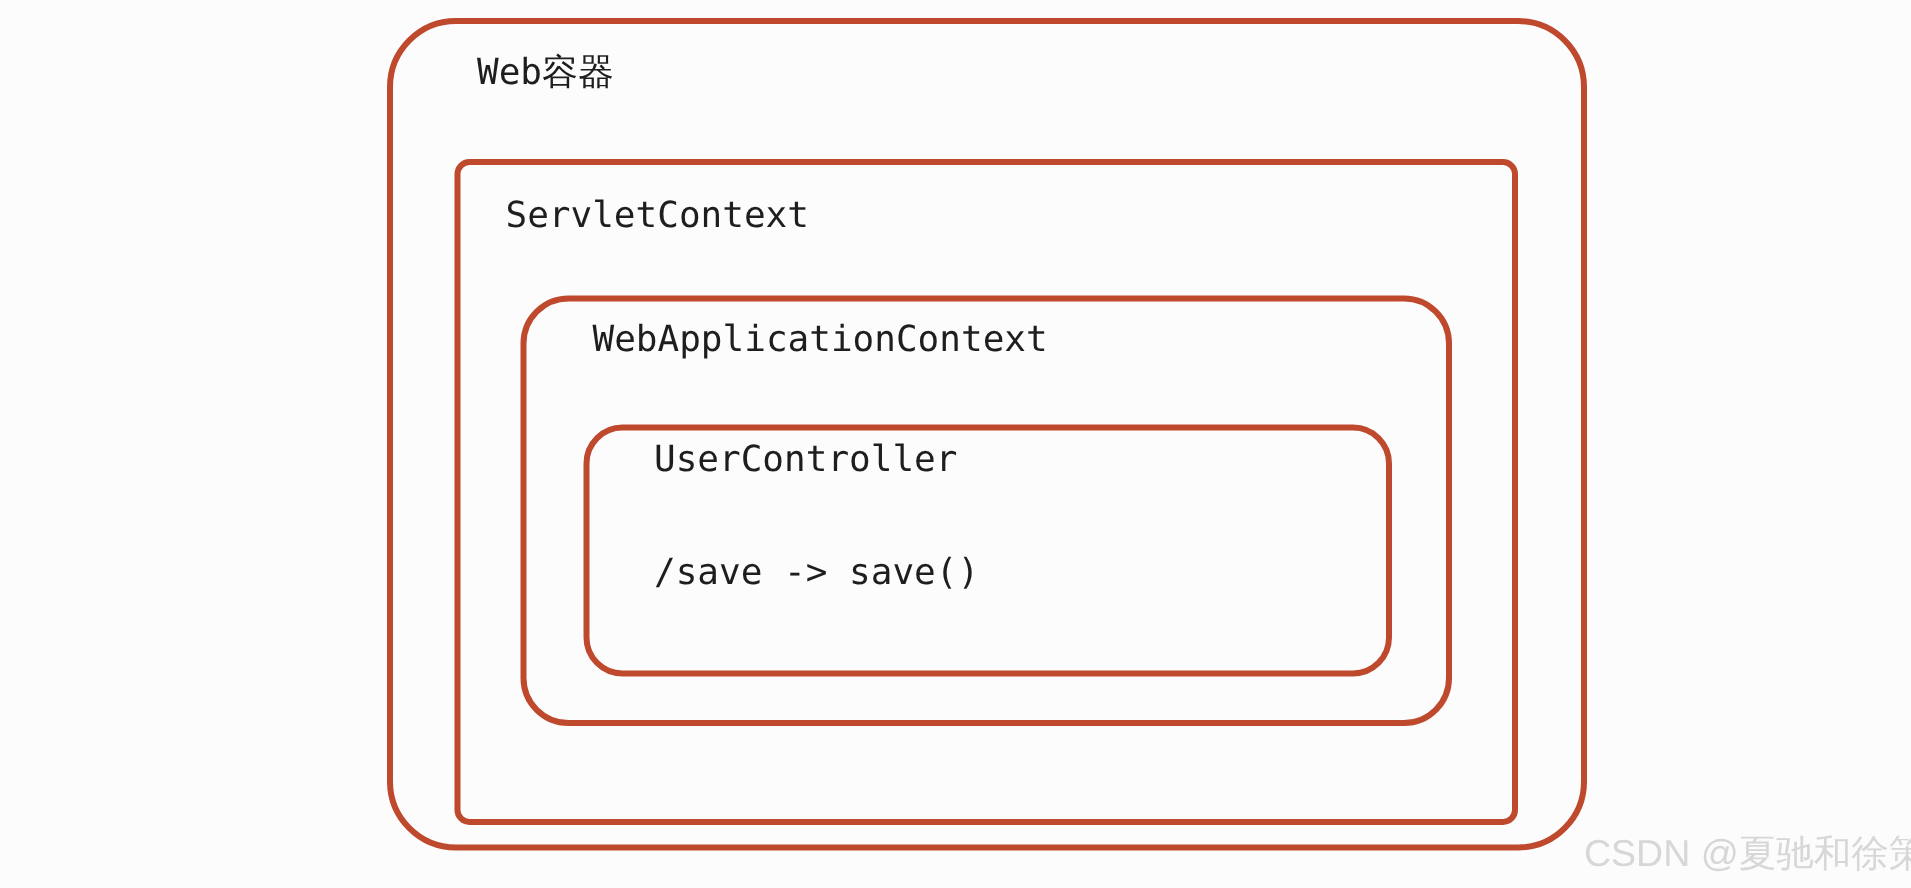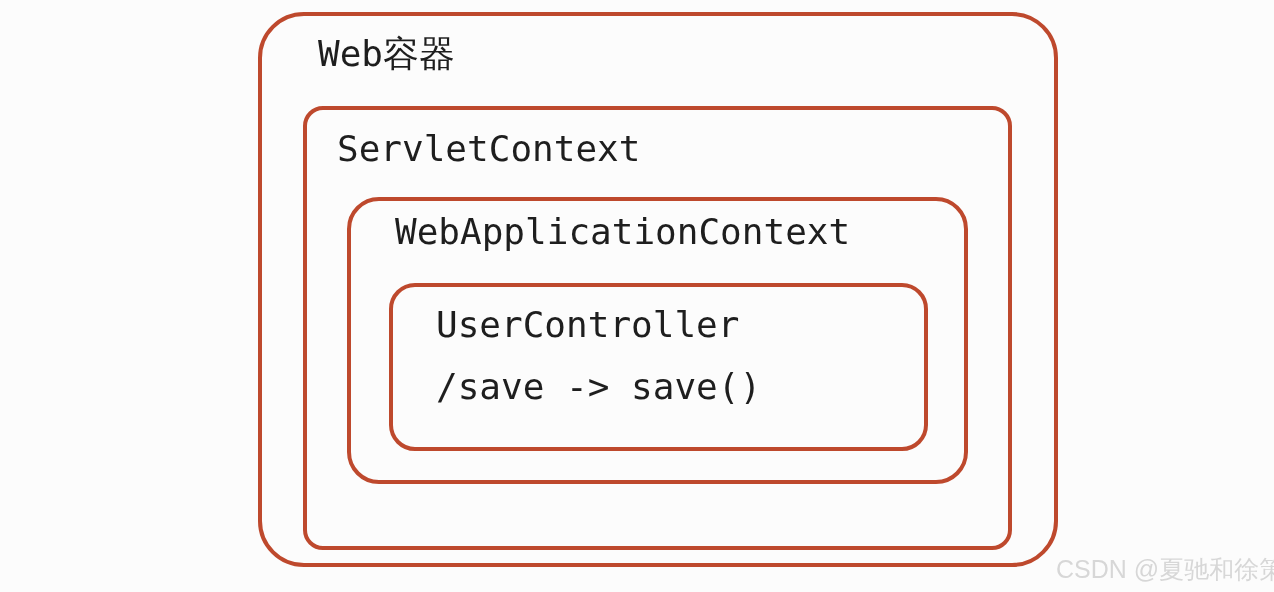--- a/index.html
+++ b/index.html
@@ -16,21 +16,21 @@
   }
   .box {
     position: absolute;
     box-sizing: border-box;
     border: 4px solid #be492d;
     background: transparent;
   }
   .box-label {
     position: absolute;
     color: #1e1e1e;
-    font-size: 36px;
+    font-size: 24px;
     line-height: 1;
     white-space: nowrap;
   }
 
   
   #box-web-container {
     left: 258px;
     top: 12px;
     width: 800px;
     height: 555px;
@@ -40,21 +40,21 @@
     left: 56px;
     top: 20px;
   }
 
   
   #box-servlet-context {
     left: 41px;
     top: 90px;
     width: 709px;
     height: 444px;
-    border-radius: 20px;
+    border-radius: 10px;
   }
   #label-servlet-context {
     left: 30px;
     top: 21px;
   }
 
   
   #box-web-application-context {
     left: 40px;
     top: 87px;
@@ -71,21 +71,21 @@
   
   #box-user-controller {
     left: 38px;
     top: 82px;
     width: 539px;
     height: 168px;
     border-radius: 26px;
   }
   #label-user-controller {
     left: 43px;
-    top: 20px;
+    top: 7px;
   }
   #label-user-controller-mapping {
     left: 43px;
     top: 82px;
   }
 
   
   #watermark {
     position: absolute;
     left: 1056px;

